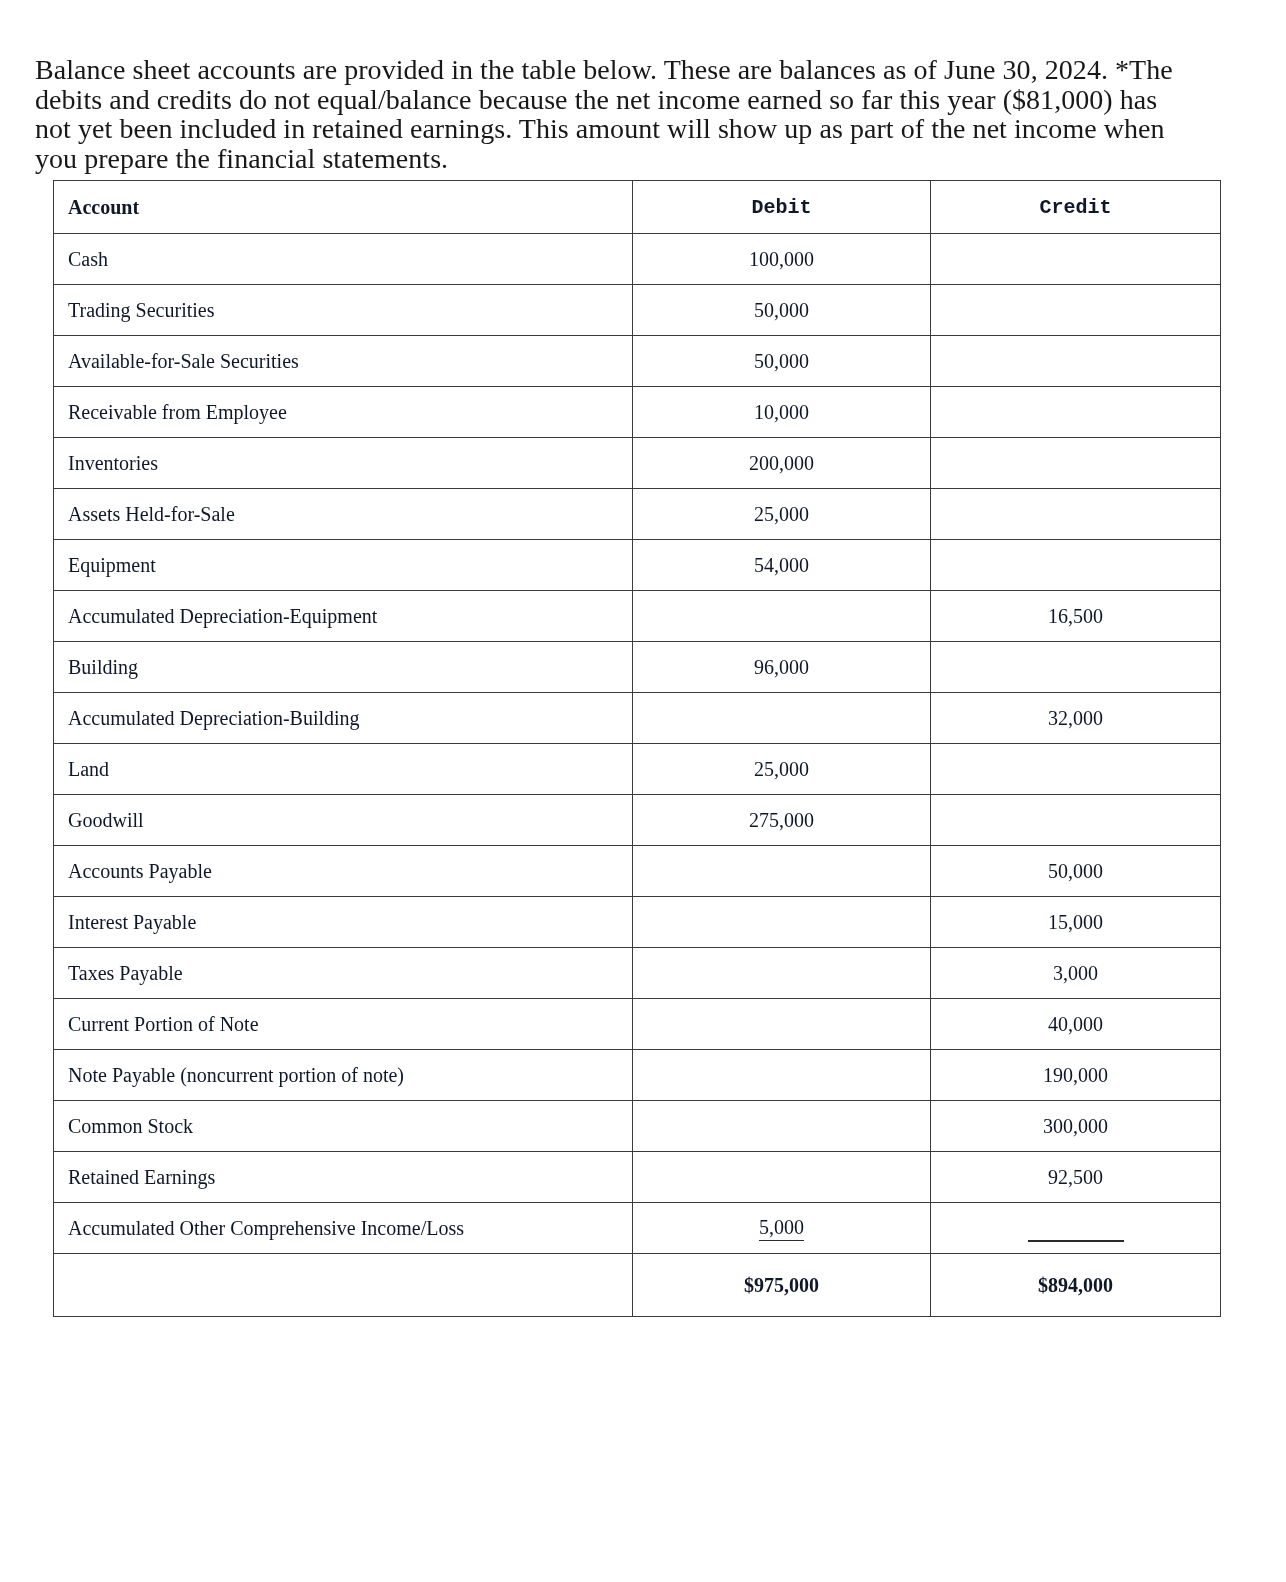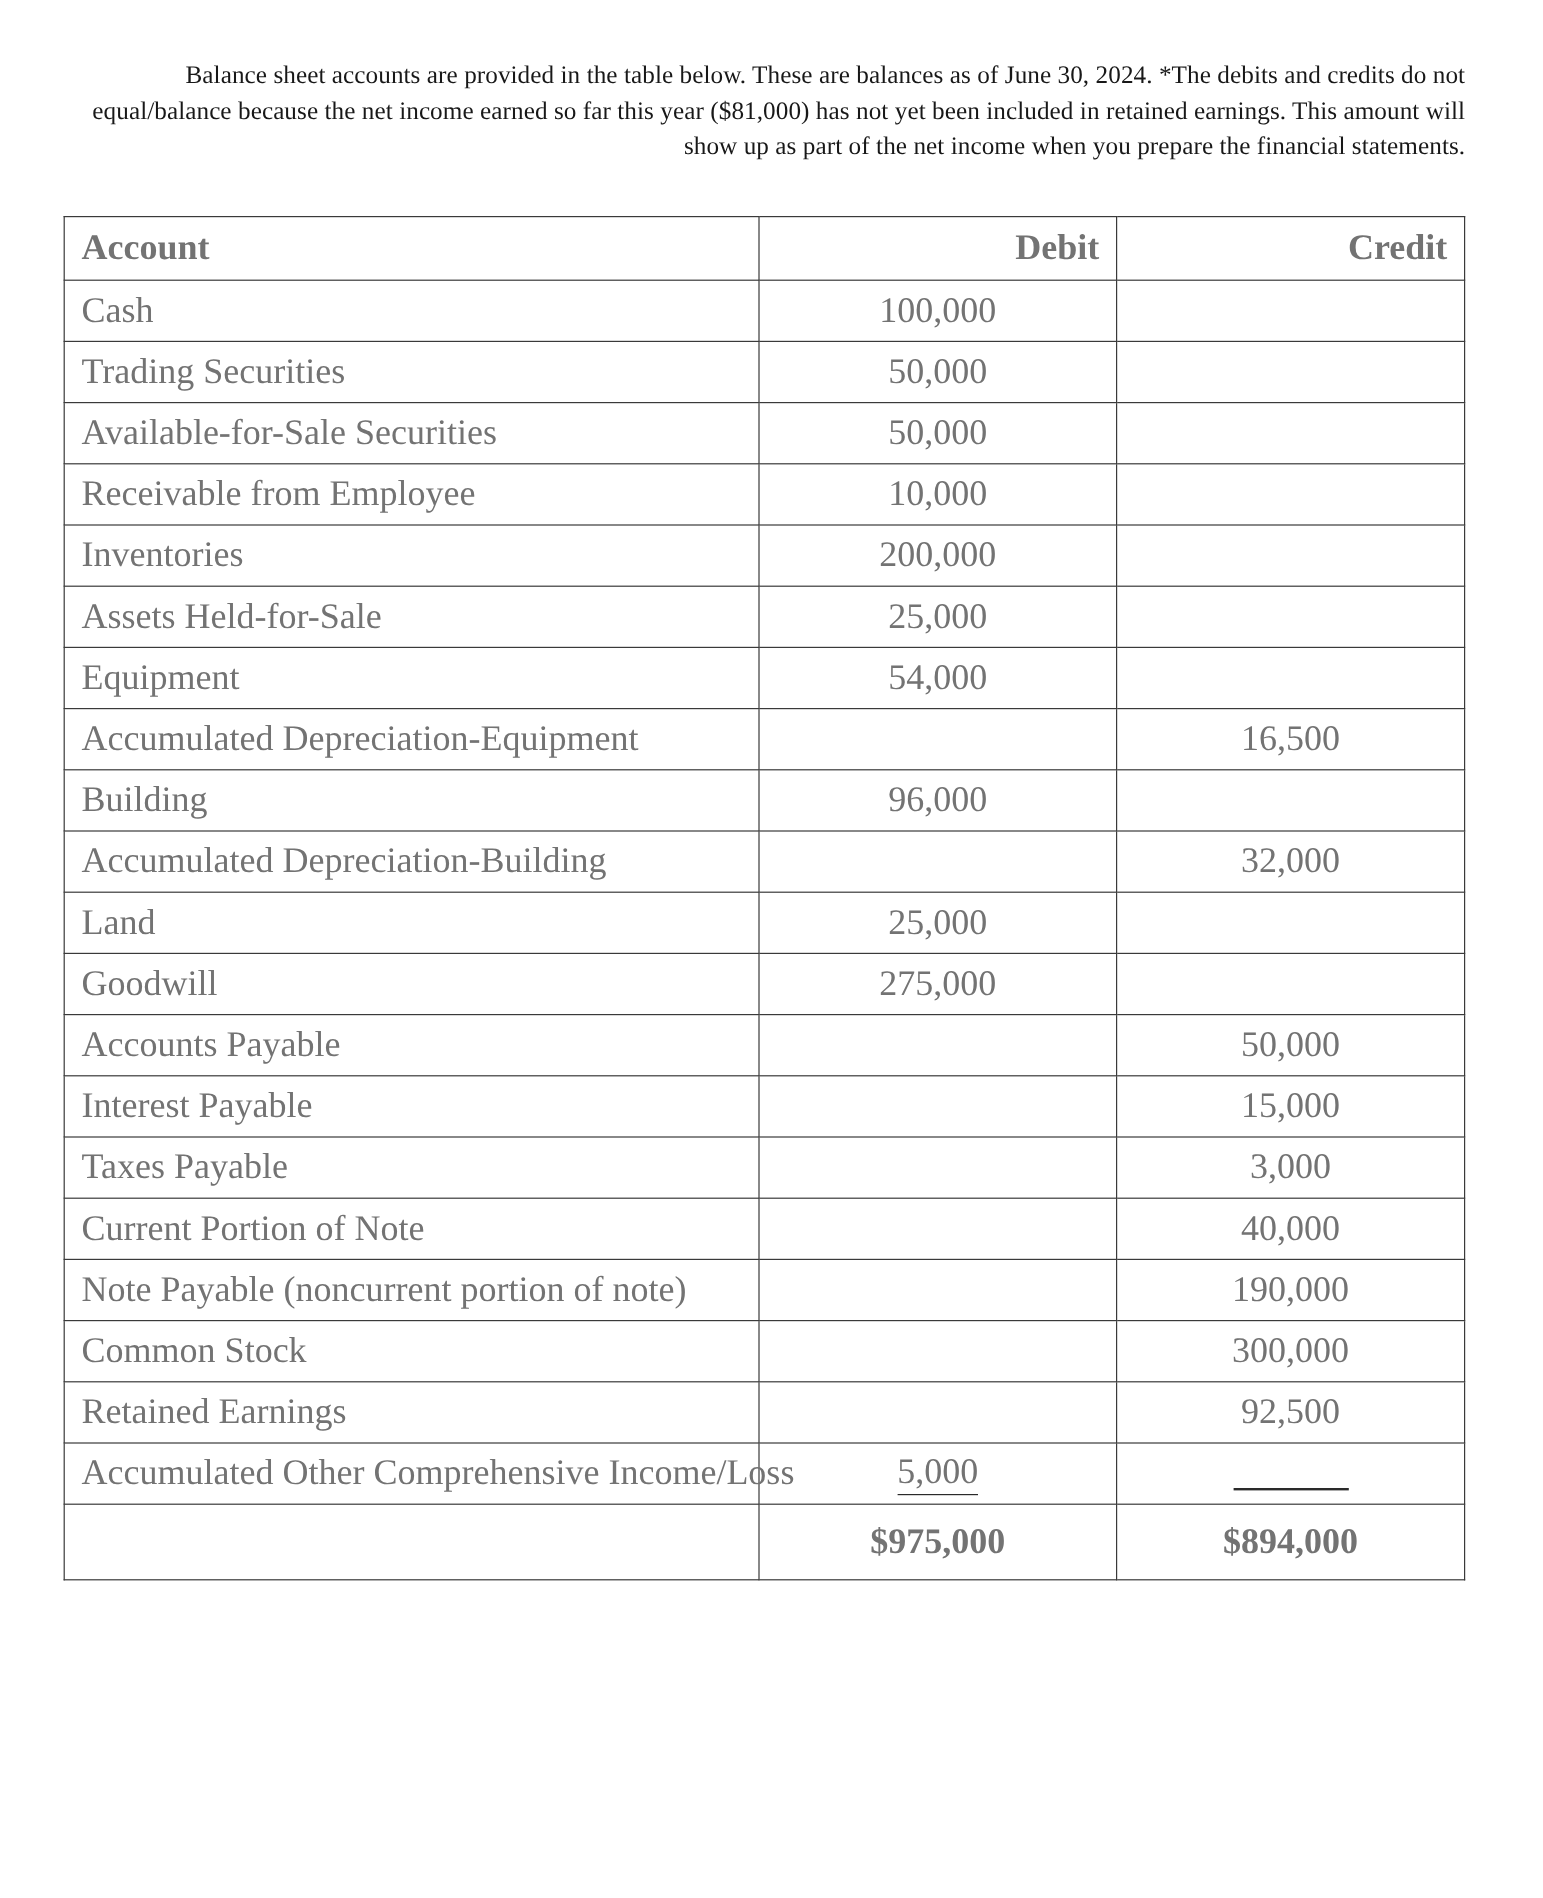--- a/index.html
+++ b/index.html
@@ -20,62 +20,62 @@
   .page {
     position: absolute;
     top: 0; left: 0;
     width: 1286px;
     height: 1582px;
   }
 
   
   .intro {
     position: absolute;
-    left: 66px;
+    left: 35px;
     top: 27px;
     width: 1155px;
-    font-size: 21px;
+    font-size: 28px;
     line-height: 29.6px;
-    text-align: right;
+    text-align: left;
     color: #181818;
     letter-spacing: 0.05px;
   }
 
   
   .tbl-wrap {
     position: absolute;
     left: 53px;
     top: 180px;
     width: 1167px;
   }
   table.acct {
     border-collapse: collapse;
     table-layout: fixed;
     width: 1167px;
-    font-size: 30px;
-    color: #737373;
+    font-size: 20px;
+    color: #0f172a;
   }
   table.acct col.c-account { width: 579px; }
   table.acct col.c-debit   { width: 298px; }
   table.acct col.c-credit  { width: 290px; }
 
   table.acct th,
   table.acct td {
     border: 1.4px solid #3a3a3a;
     padding: 0 14px;
     height: 50px;
     vertical-align: middle;
     font-weight: normal;
   }
   table.acct thead th {
     height: 52px;
     font-weight: bold;
   }
   th.h-account { text-align: left; padding-left: 13px; }
-  th.h-debit, th.h-credit { text-align: right; }
+  th.h-debit, th.h-credit { text-align: center; font-family: Liberation Mono, monospace; }
 
   td.acct-name { text-align: left; padding-left: 13px; white-space: nowrap; }
   td.num { text-align: center; }
 
   
   .ul-num {
     display: inline-block;
     border-bottom: 1.6px solid #2a2a2a;
     padding-bottom: 2px;
     line-height: 1.05;

